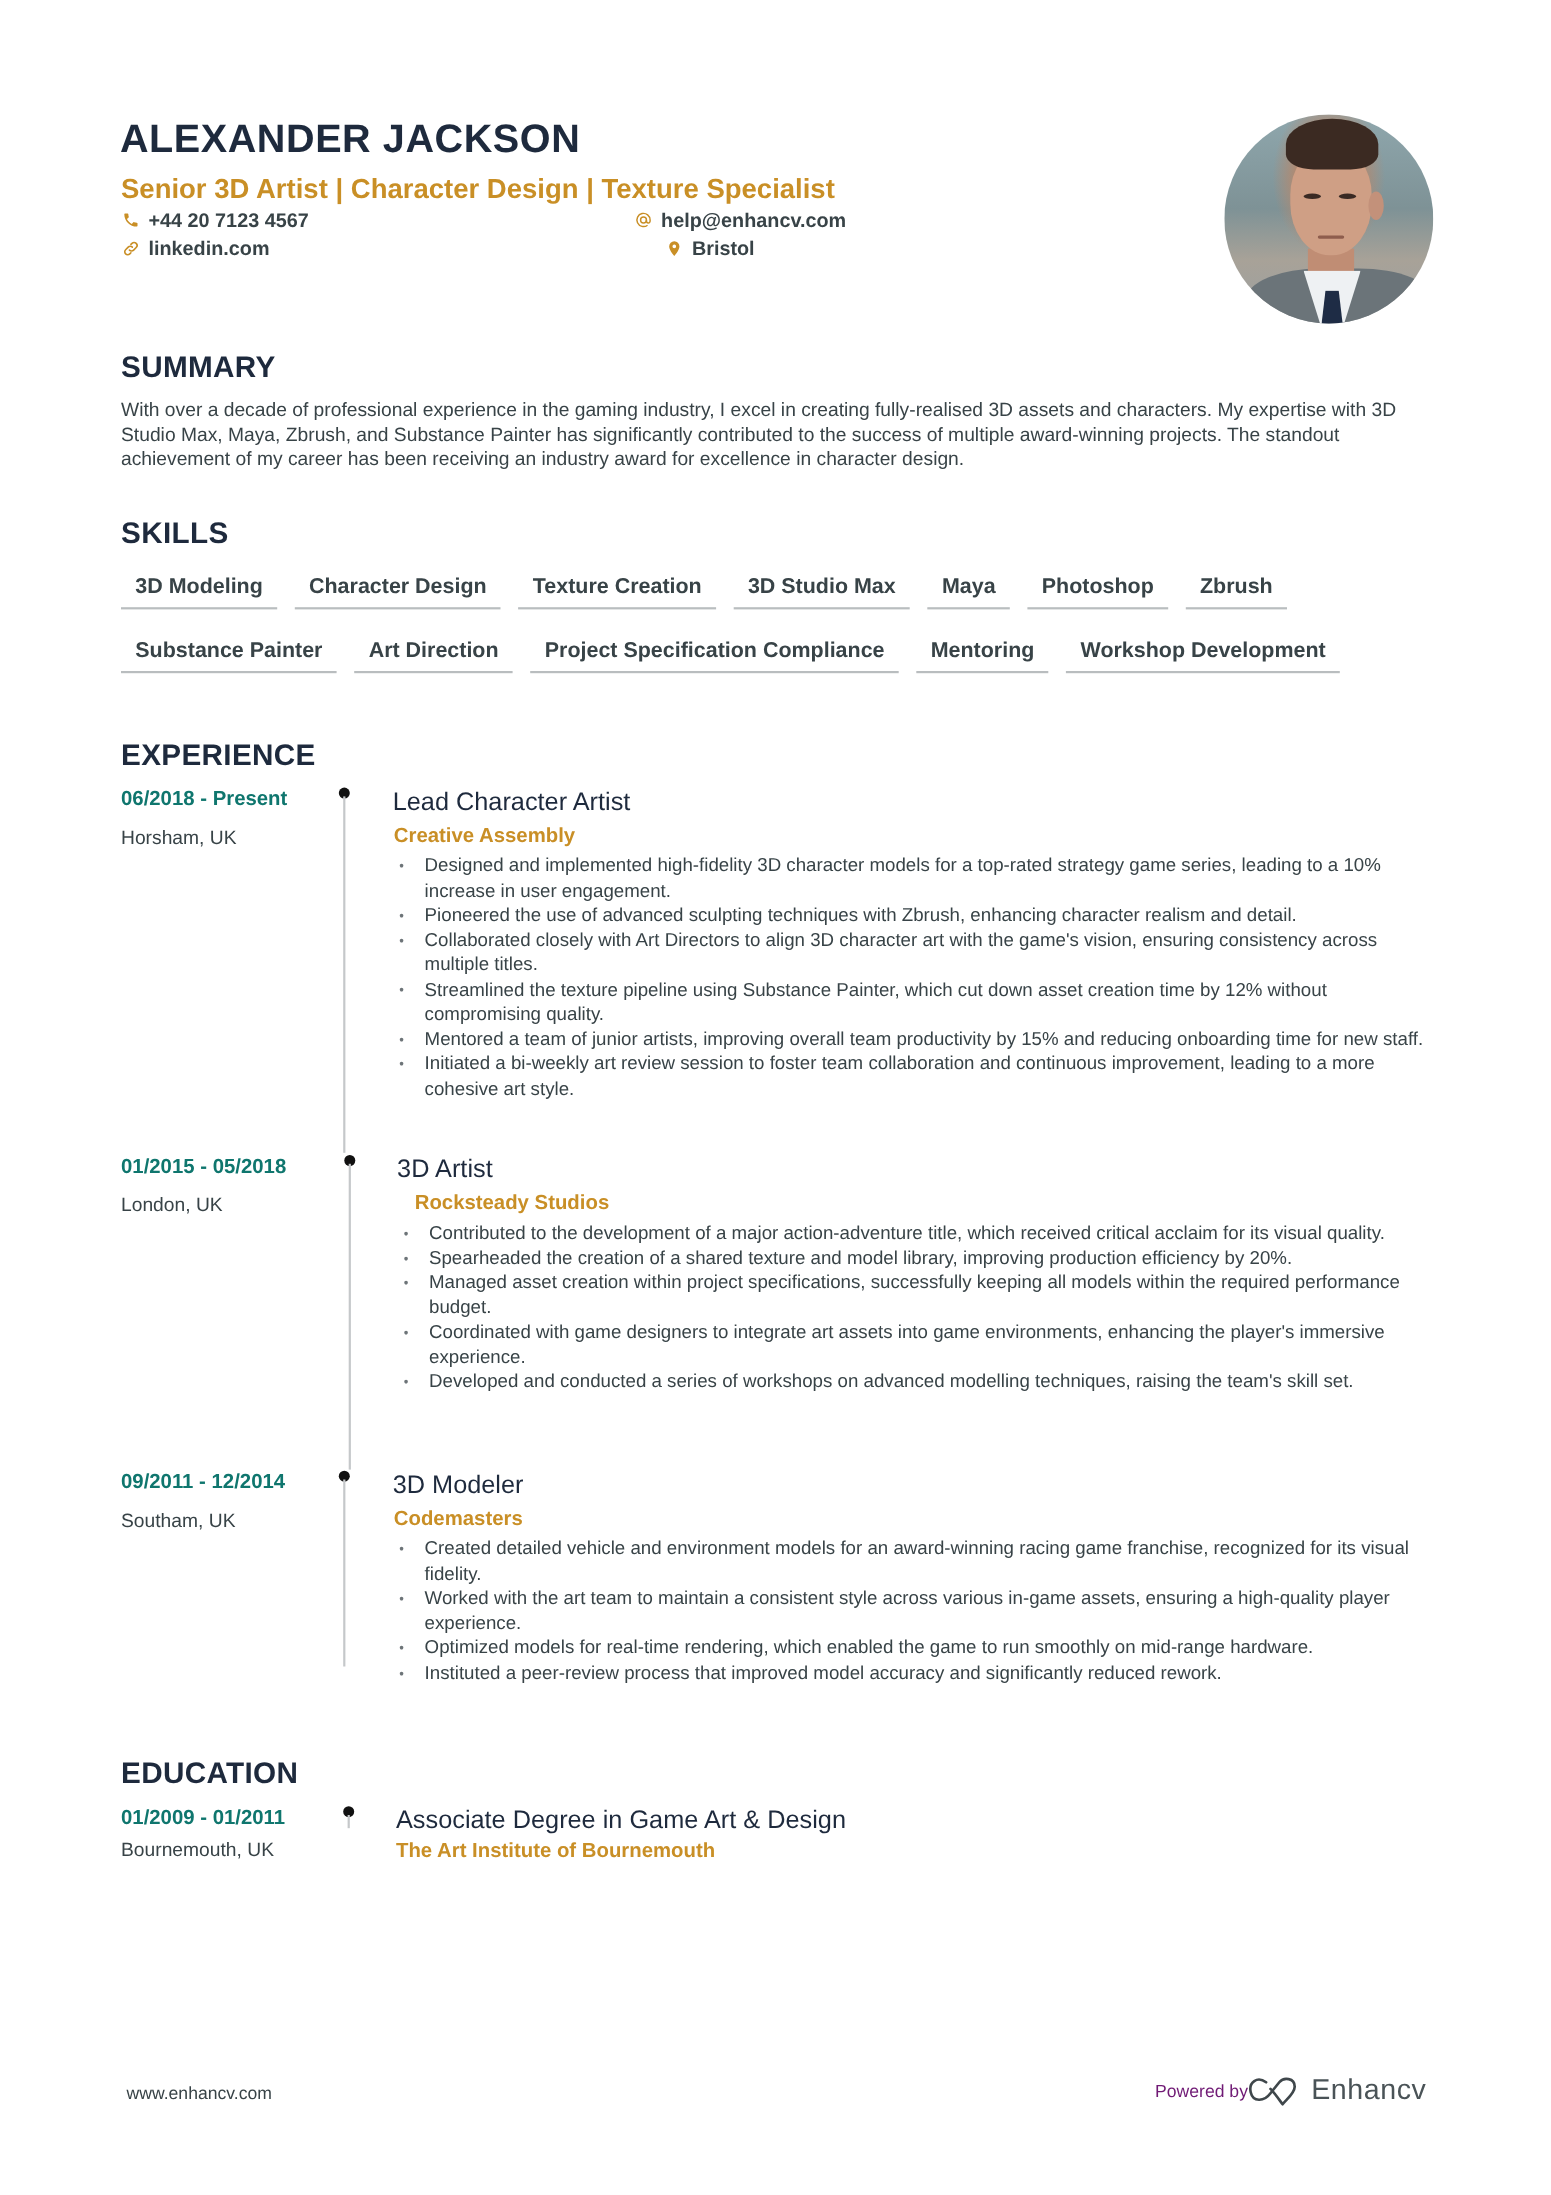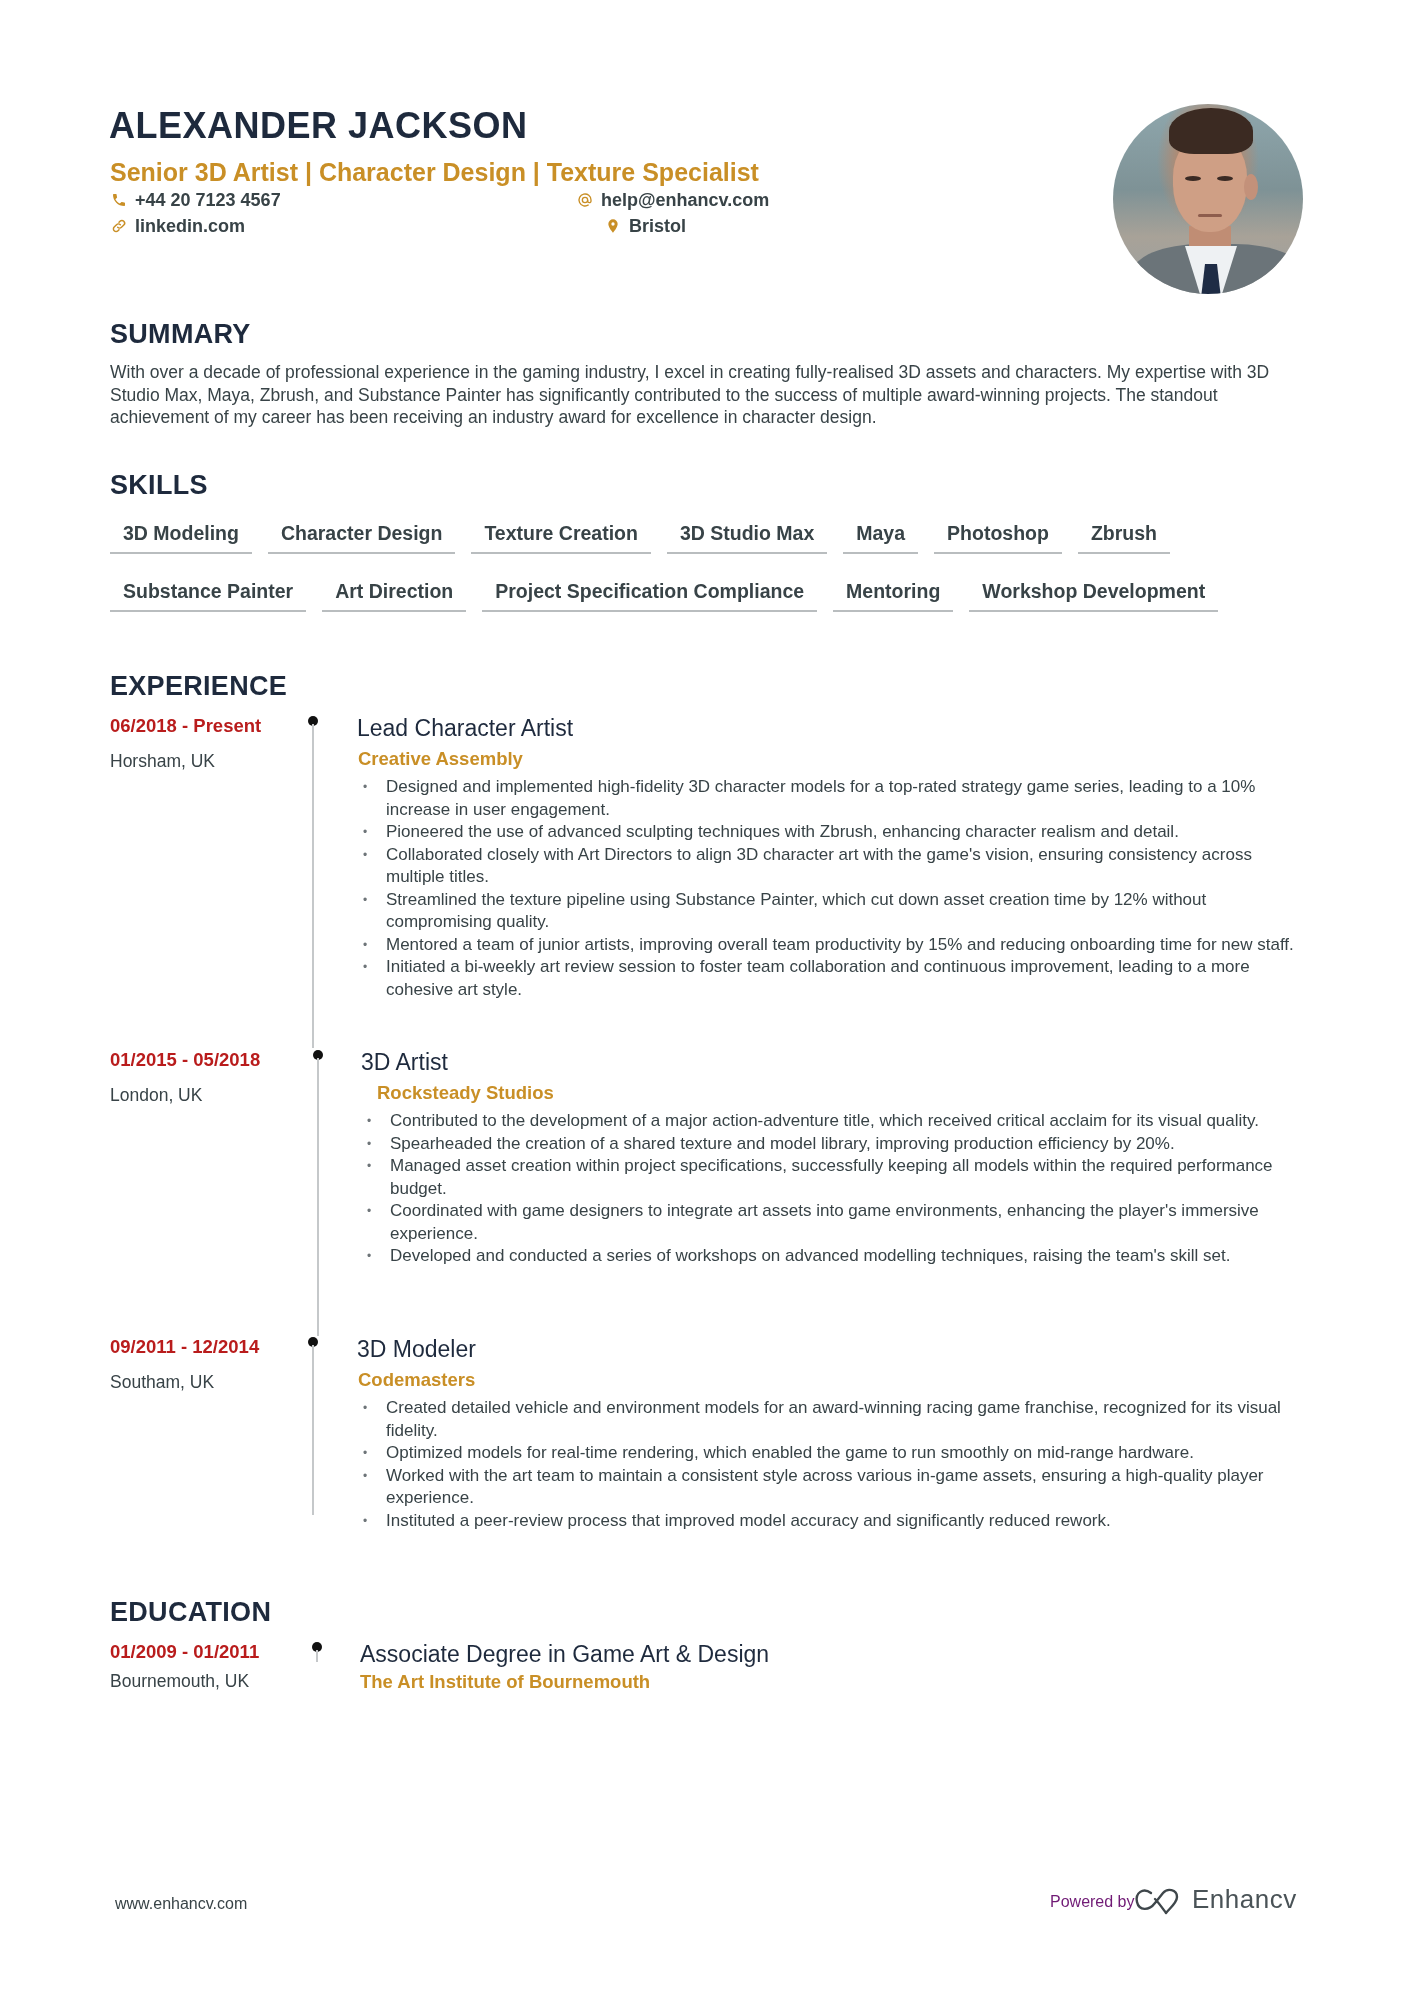--- a/index.html
+++ b/index.html
@@ -42,21 +42,21 @@
 
   .summary-text { position: absolute; left: 110px; top: 361px; width: 1200px; font-size: 17.5px; line-height: 22.5px; color: #384347; }
 
   
   .skills { position: absolute; left: 110px; top: 516px; width: 1220px; }
   .skill-row { display: flex; gap: 16px; height: 58px; }
   .skill { font-size: 19.5px; font-weight: 700; color: #384347; padding: 6px 13px 0 13px; height: 38px; border-bottom: 2px solid #b9bdbf; white-space: nowrap; }
 
   
   .entry { position: absolute; left: 110px; }
-  .e-date { position: absolute; left: 0; top: 0; font-size: 18.5px; font-weight: 700; color: #b91c1c; white-space: nowrap; line-height: 24px; }
+  .e-date { position: absolute; left: 0; top: 0; font-size: 18.5px; font-weight: 700; color: #0f766e; white-space: nowrap; line-height: 24px; }
   .e-loc  { position: absolute; left: 0; top: 36px; font-size: 17.5px; color: #384347; white-space: nowrap; line-height: 22px; }
   .e-dot  { position: absolute; width: 10px; height: 10px; border-radius: 50%; background: #111; }
   .e-line { position: absolute; width: 2px; background: #c5c8ca; }
   .e-title { position: absolute; font-size: 23px; color: #1e2a3d; line-height: 28px; white-space: nowrap; }
   .e-company { position: absolute; font-size: 18.5px; font-weight: 700; color: #c98f26; line-height: 24px; white-space: nowrap; }
   .e-bullets { position: absolute; list-style: none; width: 940px; }
   .e-bullets li { position: relative; padding-left: 28px; font-size: 17px; line-height: 22.5px; color: #384347; }
   .e-bullets li::before { content: "•"; position: absolute; left: 5px; top: 0; font-size: 12px; color: #6d7478; }
 
   
@@ -188,22 +188,22 @@
 
   <div class="entry" style="top:1335px;">
     <div class="e-date">09/2011 - 12/2014</div>
     <div class="e-loc">Southam, UK</div>
     <div class="e-dot" style="left:198px; top:2px;"></div>
     <div class="e-line" style="left:202px; top:10px; height:170px;"></div>
     <div class="e-title" style="left:247px; top:0px;">3D Modeler</div>
     <div class="e-company" style="left:248px; top:33px;">Codemasters</div>
     <ul class="e-bullets" style="left:248px; top:62px;">
       <li>Created detailed vehicle and environment models for an award-winning racing game franchise, recognized for its visual fidelity.</li>
+      <li>Worked with the art team to maintain a consistent style across various in-game assets, ensuring a high-quality player experience.</li>
       <li>Optimized models for real-time rendering, which enabled the game to run smoothly on mid-range hardware.</li>
-      <li>Worked with the art team to maintain a consistent style across various in-game assets, ensuring a high-quality player experience.</li>
       <li>Instituted a peer-review process that improved model accuracy and significantly reduced rework.</li>
     </ul>
   </div>
 
   <div class="section-title edu-title">EDUCATION</div>
   <div class="entry" style="top:1640px;">
     <div class="e-date">01/2009 - 01/2011</div>
     <div class="e-loc" style="top:30px;">Bournemouth, UK</div>
     <div class="e-dot" style="left:202px; top:2px;"></div>
     <div class="e-line" style="left:206px; top:10px; height:12px;"></div>

